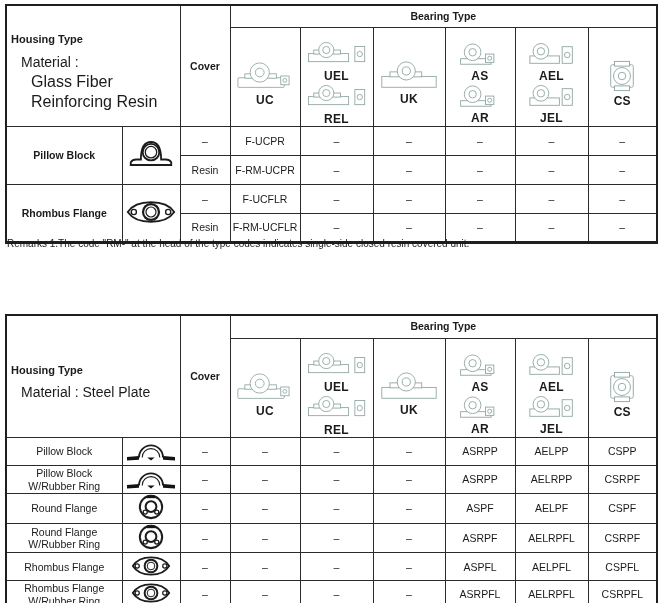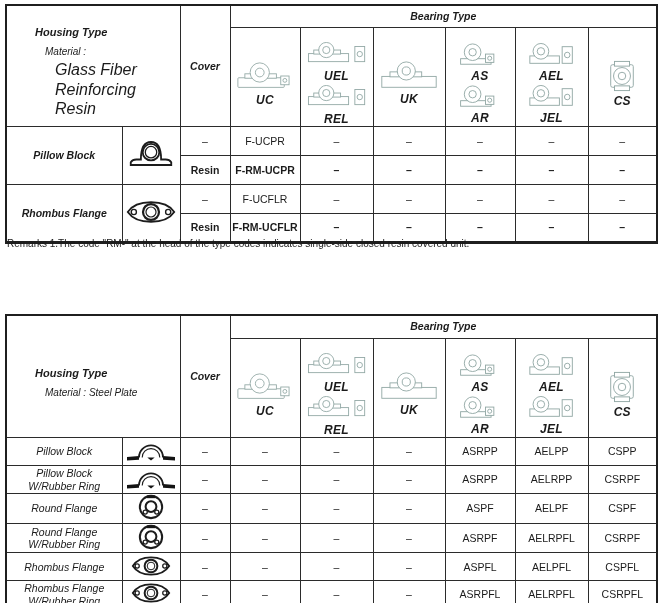--- a/index.html
+++ b/index.html
@@ -2,38 +2,38 @@
 <html><head>
 <meta charset="utf-8">
 <style>
   html,body{margin:0;padding:0;background:#ffffff;}
   .page{position:relative;width:663px;height:603px;background:#ffffff;
         font-family:"Liberation Sans", sans-serif;color:#1b1b1b;overflow:hidden;}
   table.cat{position:absolute;left:5px;border-collapse:collapse;table-layout:fixed;
         width:651px;border:2px solid #1f1f1f;border-bottom-width:3px;background:#fff;}
   table.cat td{border:1px solid #2b2b2b;padding:0;text-align:center;vertical-align:middle;
         font-size:10.5px;line-height:1.2;background:#fff;overflow:hidden;}
-  td.teal{background:#bed8d5;font-style:italic;}
+  td.teal{background:#bed8d5;}
   
-  .hh-in{text-align:left;padding-left:28px;margin-top:12px;}
+  .hh-in{text-align:left;padding-left:4px;margin-top:12px;}
   .hh-title{font-weight:bold;font-size:11px;margin-bottom:7px;}
-  .hh-mat1{font-size:10px;margin-left:10px;}
+  .hh-mat1{font-size:14px;margin-left:10px;}
   .hh-mat2{font-size:16px;margin-left:20px;margin-top:2px;}
   .cover-h{font-weight:bold;font-size:11px;margin-left:24px;}
   .bt-h{font-weight:bold;font-size:11px;}
   
   .bstack{display:flex;flex-direction:column;align-items:center;justify-content:center;gap:2px;height:100%;margin-top:14px;}
   .bl{font-weight:bold;font-size:12px;letter-spacing:.3px;}
   
   #t1 tr.r-bt{height:22px;} #t1 tr.r-ic{height:91px;} #t1 tr.rd{height:29px;}
   #t2 tr.r-bt{height:23px;} #t2 tr.r-ic{height:89px;} #t2 tr.rd{height:28px;}
   td.hl{text-align:left;padding-left:12px;font-weight:bold;font-size:10.5px;}
   td.hl2{text-align:left;padding-left:10px;font-size:10px;line-height:1.3;}
   td.nb{border-bottom:0;}
-  td.dt{border-top:1px dotted #4b4b4b;font-weight:bold;}
+  td.dt{border-top:1px dotted #4b4b4b;}
   .iconcell{background:#fff;}
   #remarks{position:absolute;left:7px;top:238px;width:640px;font-size:10px;color:#1b1b1b;}
   #t2title{position:absolute;left:6px;top:297px;font-size:11px;font-weight:bold;}
   #t1{top:4px;} #t2{top:314px;}
   svg .dr{fill:#ffffff;stroke:#92a8a5;stroke-width:1;}
   svg .hk{fill:#ffffff;stroke:#1c1c1c;}
 </style>
 </head>
 <body>
 

